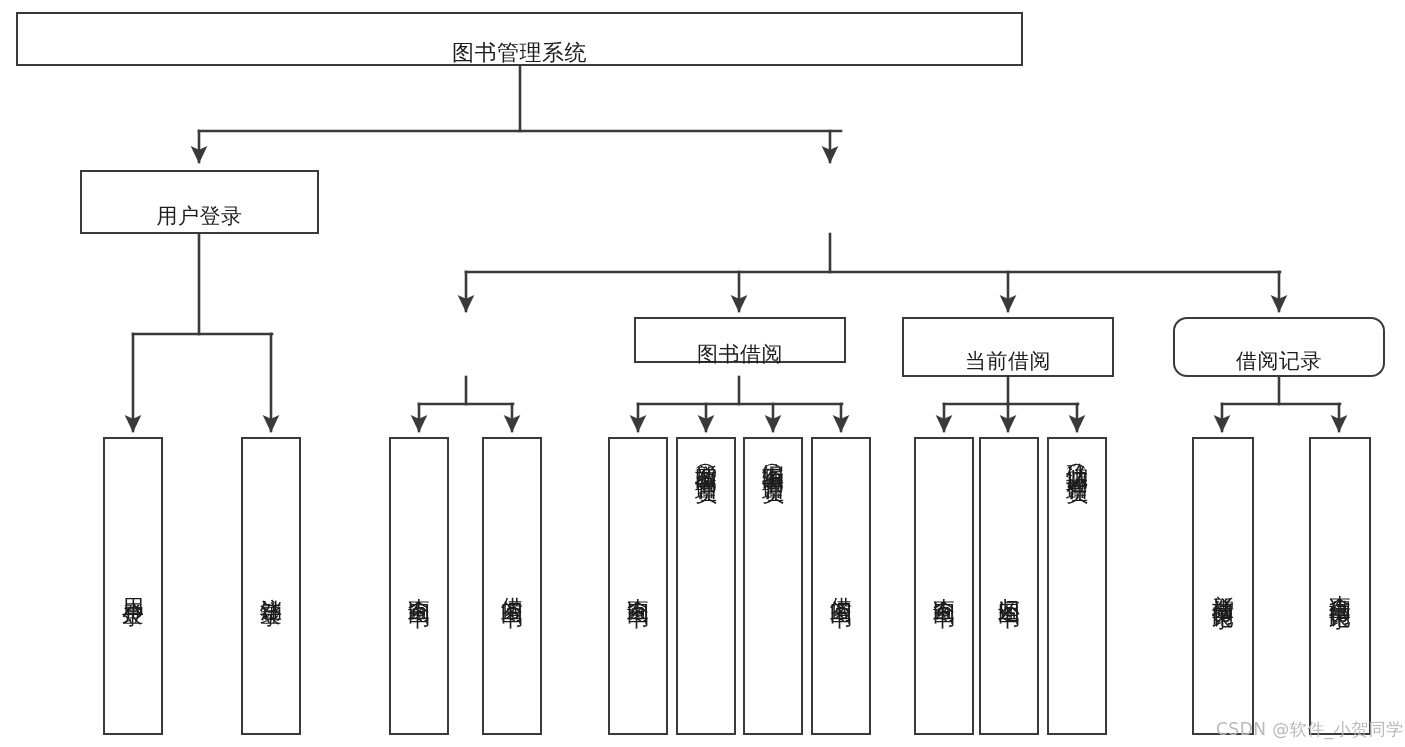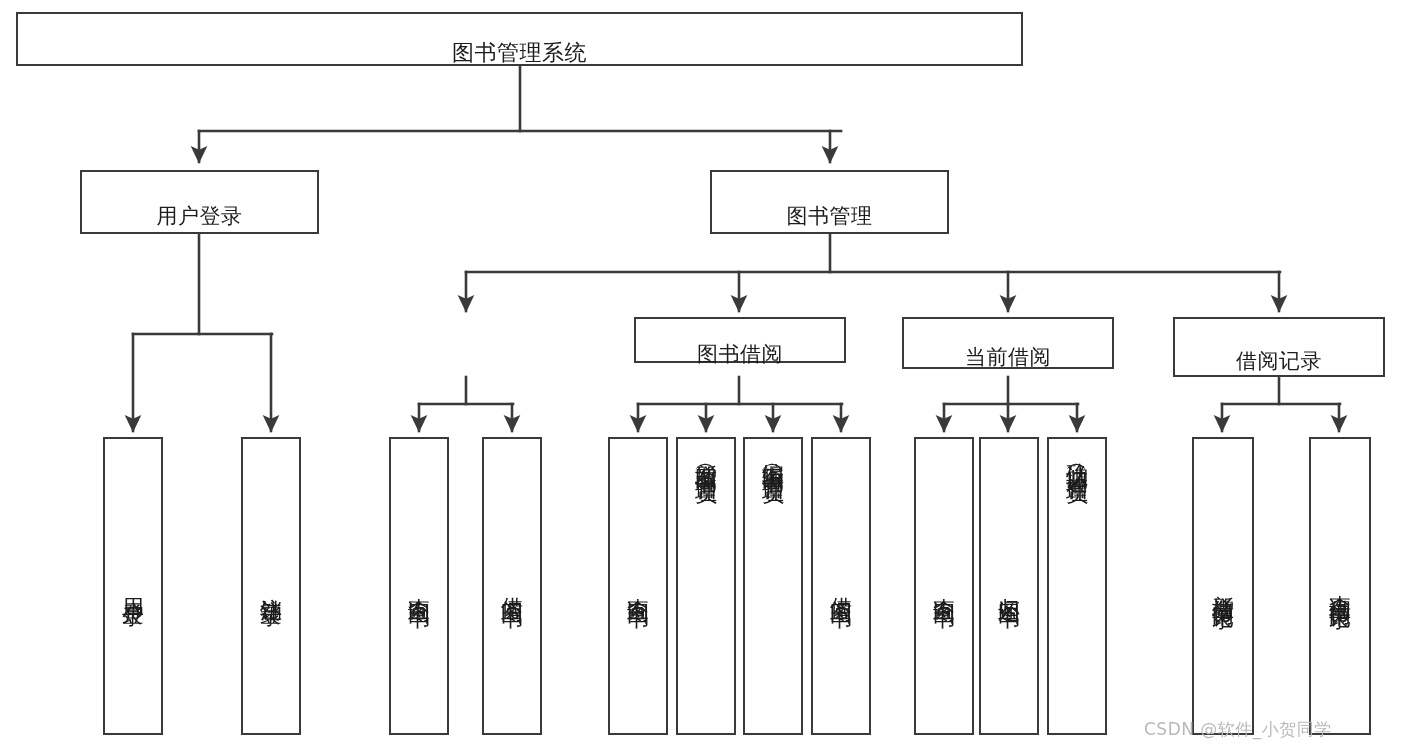--- a/index.html
+++ b/index.html
@@ -132,34 +132,31 @@
   </svg>
 
   <div class="node root horiz" style="left:16px; top:12px; width:1007px; height:54px;">
     <span class="label">图书管理系统</span>
   </div>
 
   <div class="node horiz" style="left:80px; top:170px; width:239px; height:64px;">
     <span class="label">用户登录</span>
   </div>
 
-  <div class="node horiz" style="left:710px; top:170px; width:239px; height:64px;">
-    <span class="label">图书管理</span>
-  </div>
 
 
   <div class="node horiz" style="left:634px; top:317px; width:212px; height:46px;">
     <span class="label">图书借阅</span>
   </div>
 
-  <div class="node horiz" style="left:902px; top:317px; width:212px; height:52px;">
+  <div class="node horiz" style="left:902px; top:317px; width:212px; height:60px;">
     <span class="label">当前借阅</span>
   </div>
 
-  <div class="node horiz" style="left:1173px; top:317px; width:212px; height:60px;">
+  <div class="node horiz" style="left:1173px; top:317px; width:212px; height:60px;border-radius:14px;">
     <span class="label">借阅记录</span>
   </div>
 
   <div class="node vert" style="left:103px; top:437px; width:60px; height:298px;">
     <span class="label">用户登录</span>
   </div>
 
   <div class="node vert" style="left:241px; top:437px; width:60px; height:298px;">
     <span class="label">注销登录</span>
   </div>
@@ -201,15 +198,15 @@
   </div>
 
   <div class="node vert" style="left:1192px; top:437px; width:62px; height:298px;">
     <span class="label">新增借阅记录</span>
   </div>
 
   <div class="node vert" style="left:1309px; top:437px; width:62px; height:298px;">
     <span class="label">查询借阅记录</span>
   </div>
 
-  <div class="watermark" style="left:1144px; top:718px;">CSDN @软件_小贺同学</div>
+  <div class="watermark" style="left:1216px; top:718px;">CSDN @软件_小贺同学</div>
 
 </div>
 
 </body></html>

